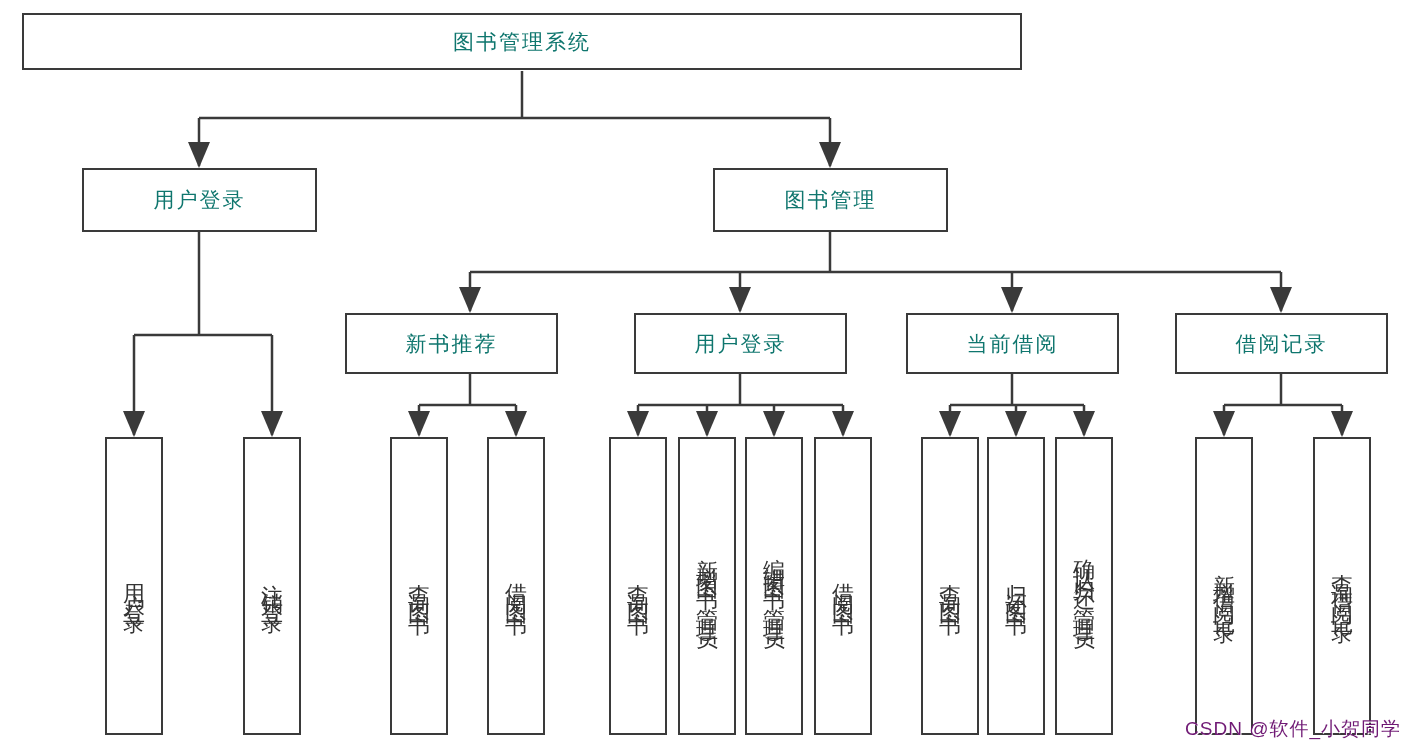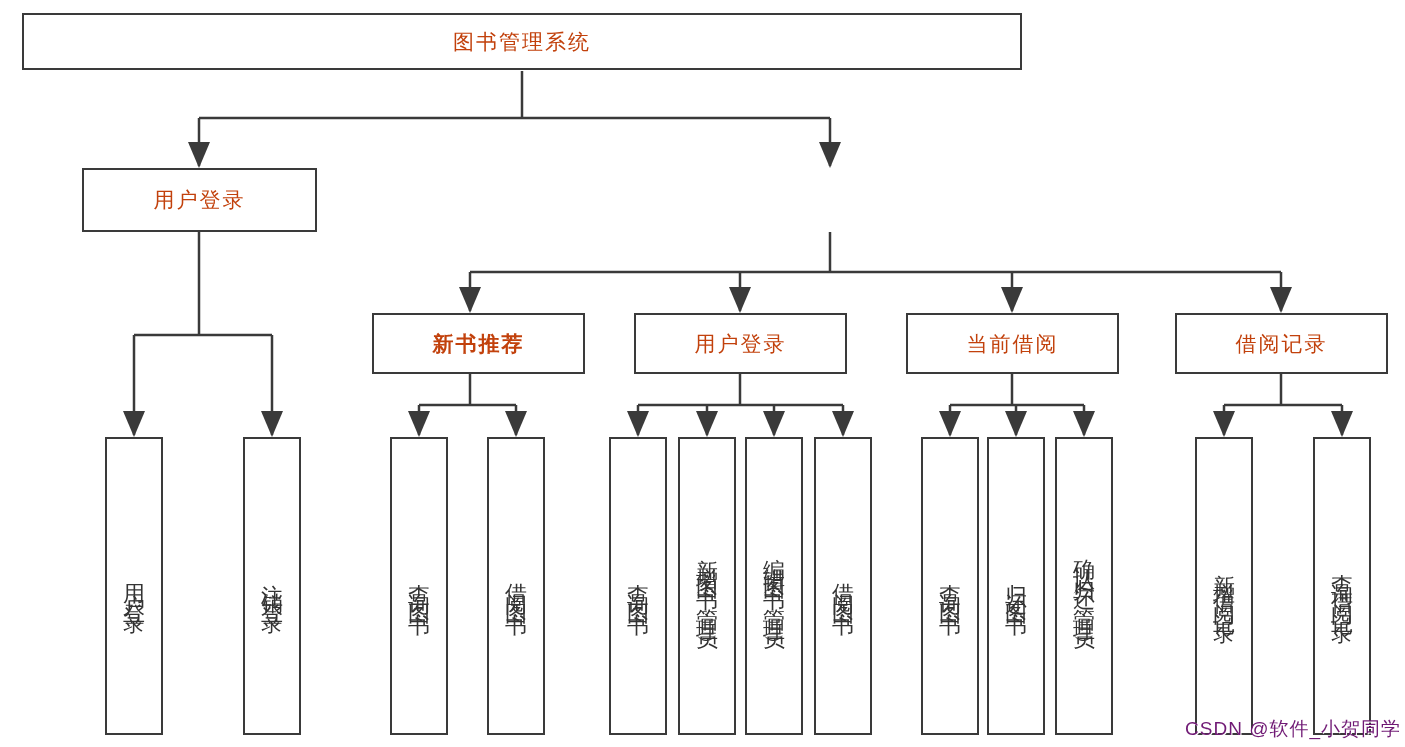--- a/index.html
+++ b/index.html
@@ -10,21 +10,21 @@
     background: #ffffff;
     font-family: "Liberation Sans", "DejaVu Sans", sans-serif;
     overflow: hidden;
   }
   .wires { position: absolute; left: 0; top: 0; width: 1405px; height: 747px; }
   .box {
     position: absolute;
     box-sizing: border-box;
     background: #ffffff;
     border: 2.5px solid #3a3a3a;
-    color: #c2410c;
+    color: #0f766e;
     display: flex;
     align-items: center;
     justify-content: center;
     font-size: 21px;
     letter-spacing: 2px;
     white-space: nowrap;
   }
   .l1 { left: 22px; top: 13px; width: 1000px; height: 57px; }
   .l2 { top: 168px; width: 235px; height: 64px; }
   .l3 { top: 313px; width: 213px; height: 61px; }
@@ -109,22 +109,23 @@
 
     <path d="M1281 374 V405"></path>
     <path d="M1224 405 H1342"></path>
     <line x1="1224" y1="405" x2="1224" y2="435" marker-end="url(#arrow)"></line>
     <line x1="1342" y1="405" x2="1342" y2="435" marker-end="url(#arrow)"></line>
   </svg>
 
   <div class="box l1">图书管理系统</div>
 
   <div class="box l2" style="left:82px;">用户登录</div>
+  <div class="box l2" style="left:713px;">图书管理</div>
 
-  <div class="box l3" style="left:372px;font-weight:bold;">新书推荐</div>
+  <div class="box l3" style="left:345px;">新书推荐</div>
   <div class="box l3" style="left:634px;">用户登录</div>
   <div class="box l3" style="left:906px;">当前借阅</div>
   <div class="box l3" style="left:1175px;">借阅记录</div>
 
   <div class="vbox" style="left:105px;">
       <span>用户登录</span>
     </div>
   <div class="vbox" style="left:243px;">
       <span>注销登录</span>
     </div>

